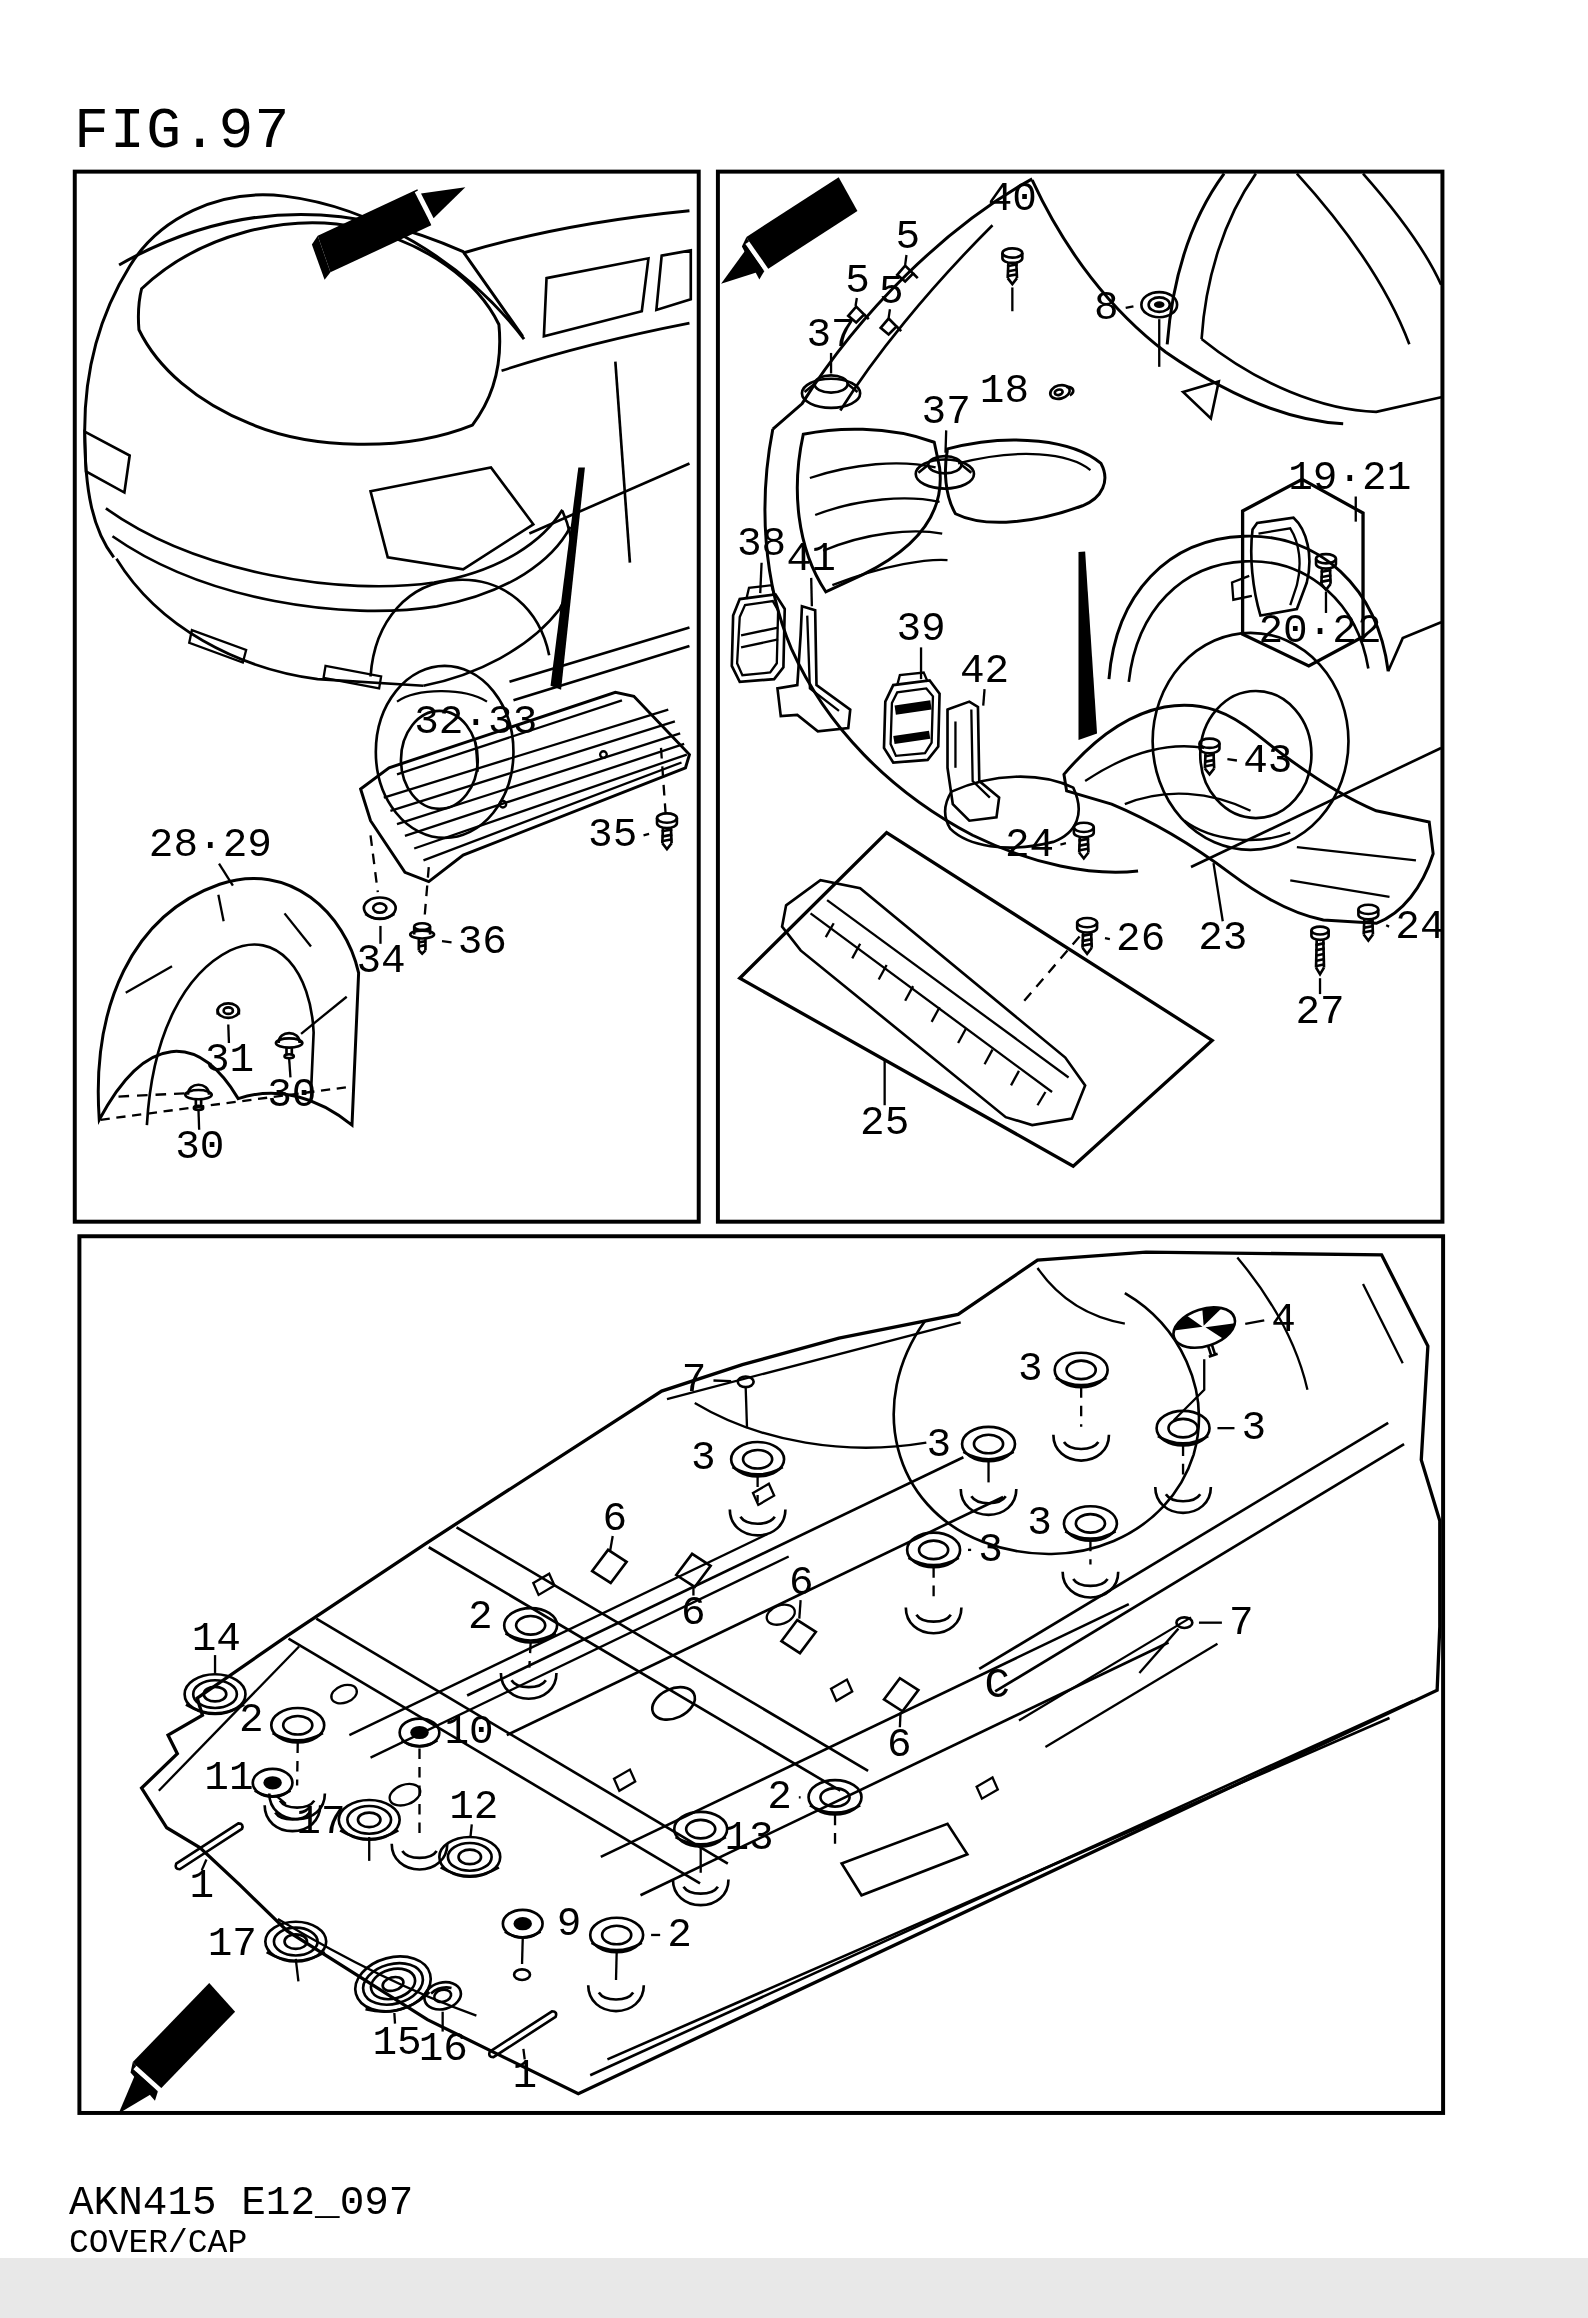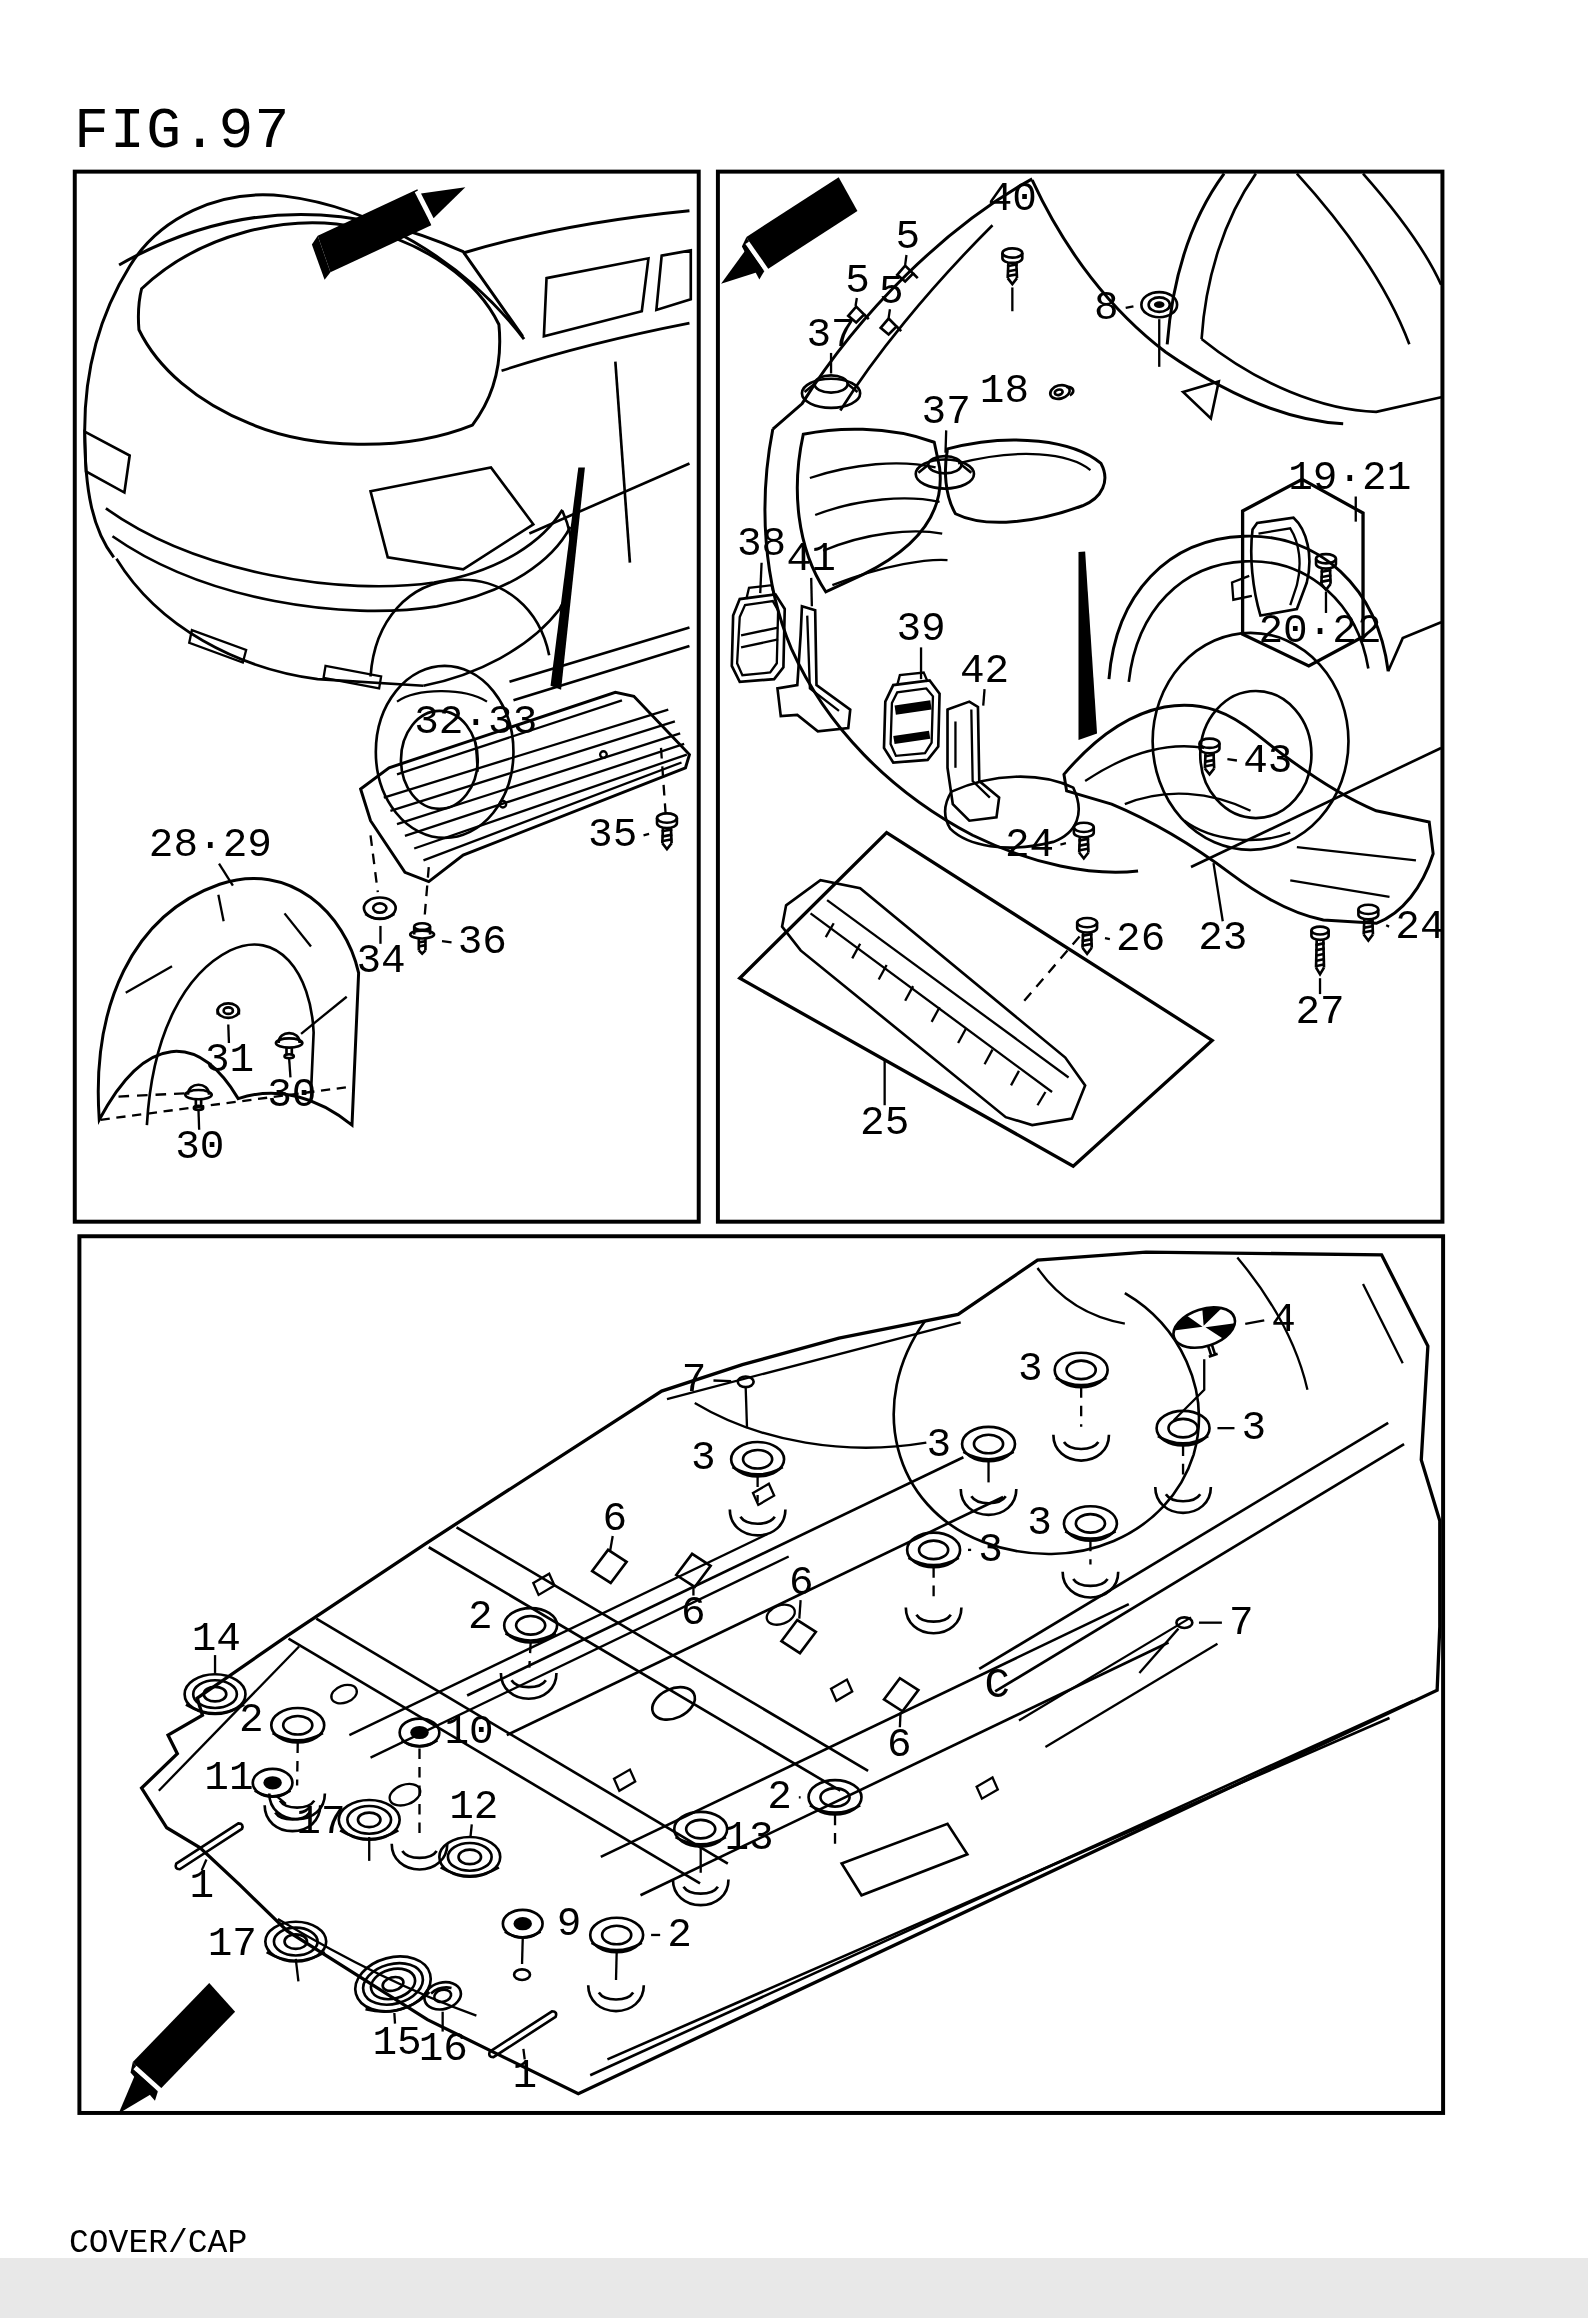--- a/index.html
+++ b/index.html
@@ -783,15 +783,16 @@
           <ellipse cx="0" cy="0" rx="17" ry="11" fill="none" stroke="#000000" stroke-width="4"></ellipse>
           <path d="M-44,16 Q0,42 44,16" fill="none" stroke="#000000" stroke-width="4"></path>
         </g>
         <g transform="translate(789 2984)">
           <ellipse cx="0" cy="0" rx="12" ry="8" fill="none" stroke="#000000" stroke-width="4"></ellipse>
         </g>
         <text x="1507" y="2547" text-anchor="middle" dominant-baseline="central" font-size="64">C</text>
       </g>
   </svg>
 
+  <div class="footer-code">AKN415 E12_097</div>
   <div class="footer-title">COVER/CAP</div>
 </div>
 
 
 </body></html>

